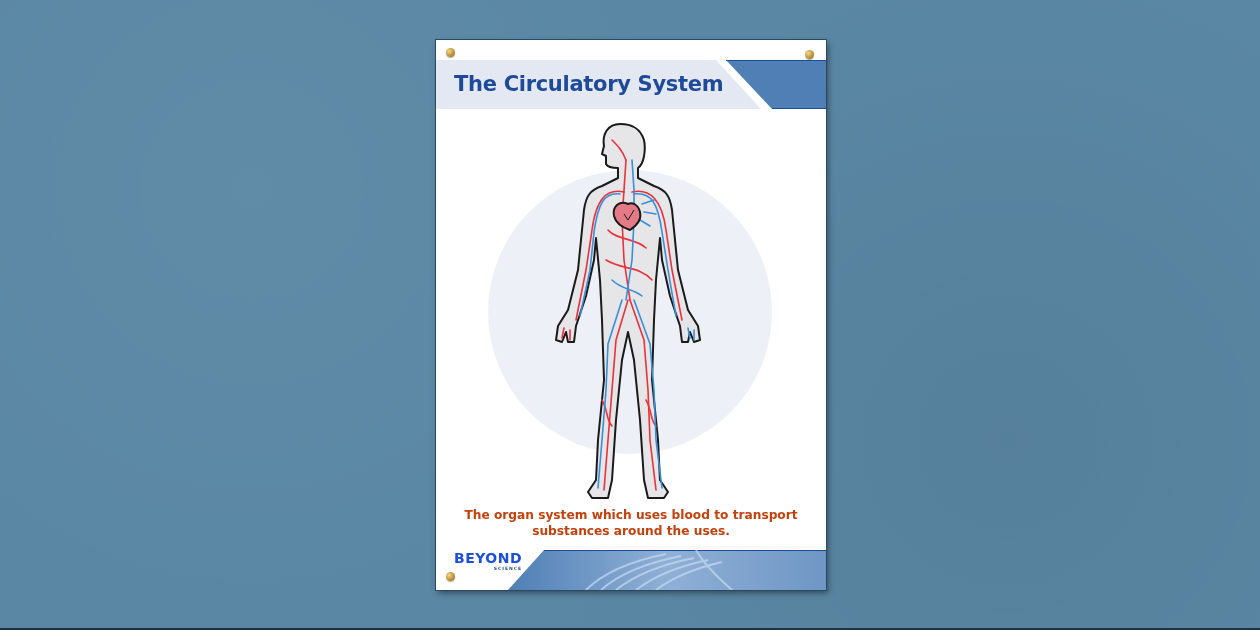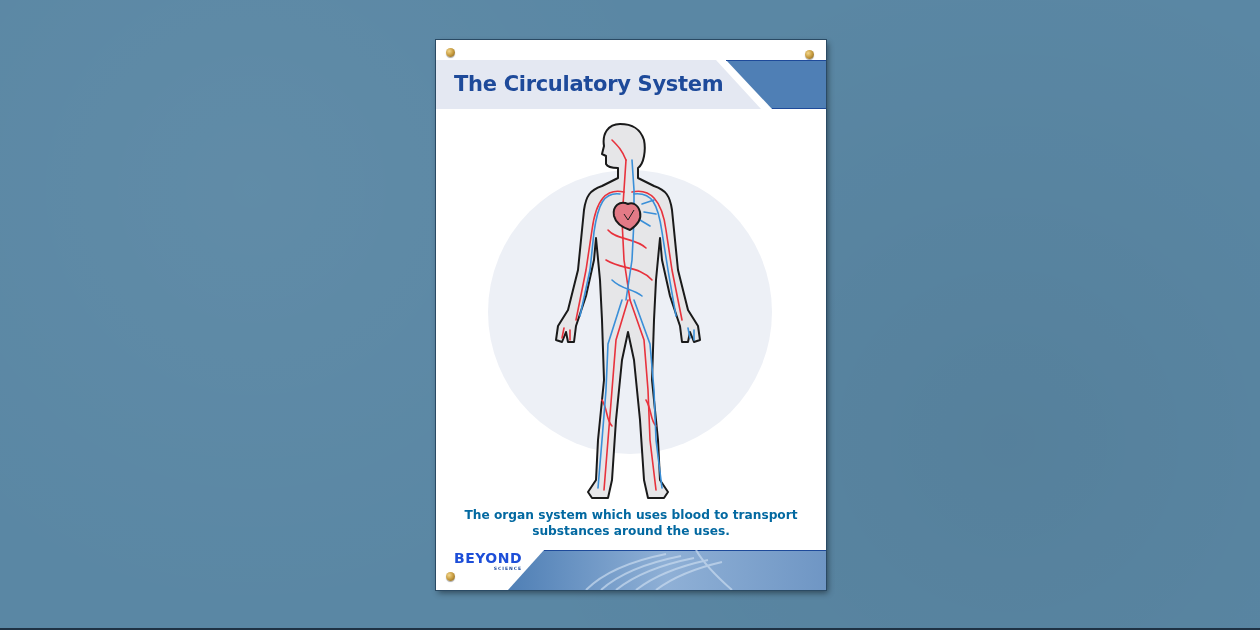--- a/index.html
+++ b/index.html
@@ -14,21 +14,21 @@
     box-shadow:0 0 0 1px #2a4a64, 2px 3px 6px rgba(0,0,0,0.45);overflow:hidden;}
   .title-band{position:absolute;left:0;top:20px;width:390px;height:55px;}
   .title-band svg{position:absolute;left:0;top:0;}
   .title{position:absolute;left:18px;top:12px;font-size:21px;font-weight:bold;color:#1e4a9a;
     letter-spacing:-0.3px;white-space:nowrap;}
   .screw{position:absolute;width:9px;height:9px;border-radius:50%;
     background:radial-gradient(circle at 35% 35%, #f3d68a 0, #c59a3e 50%, #7a5a1e 100%);
     box-shadow:0 1px 1px rgba(0,0,0,0.35);}
   .figure{position:absolute;left:0;top:80px;width:390px;height:385px;}
   .caption{position:absolute;left:0;top:467px;width:390px;text-align:center;font-size:12.2px;
-    font-weight:bold;color:#0369a1;line-height:16px;}
+    font-weight:bold;color:#c2410c;line-height:16px;}
   .footer{position:absolute;left:0;top:510px;width:390px;height:40px;}
   .logo{position:absolute;left:18px;top:511px;}
   .logo-main{font-size:14px;font-weight:bold;color:#1d4ed8;letter-spacing:0.5px;line-height:15px;}
   .logo-sub{font-size:4.5px;font-weight:bold;color:#1e4a9a;letter-spacing:1px;text-align:right;line-height:5px;}
 </style>
 </head>
 <body>
 
 <div class="bottom-line"></div>
 

